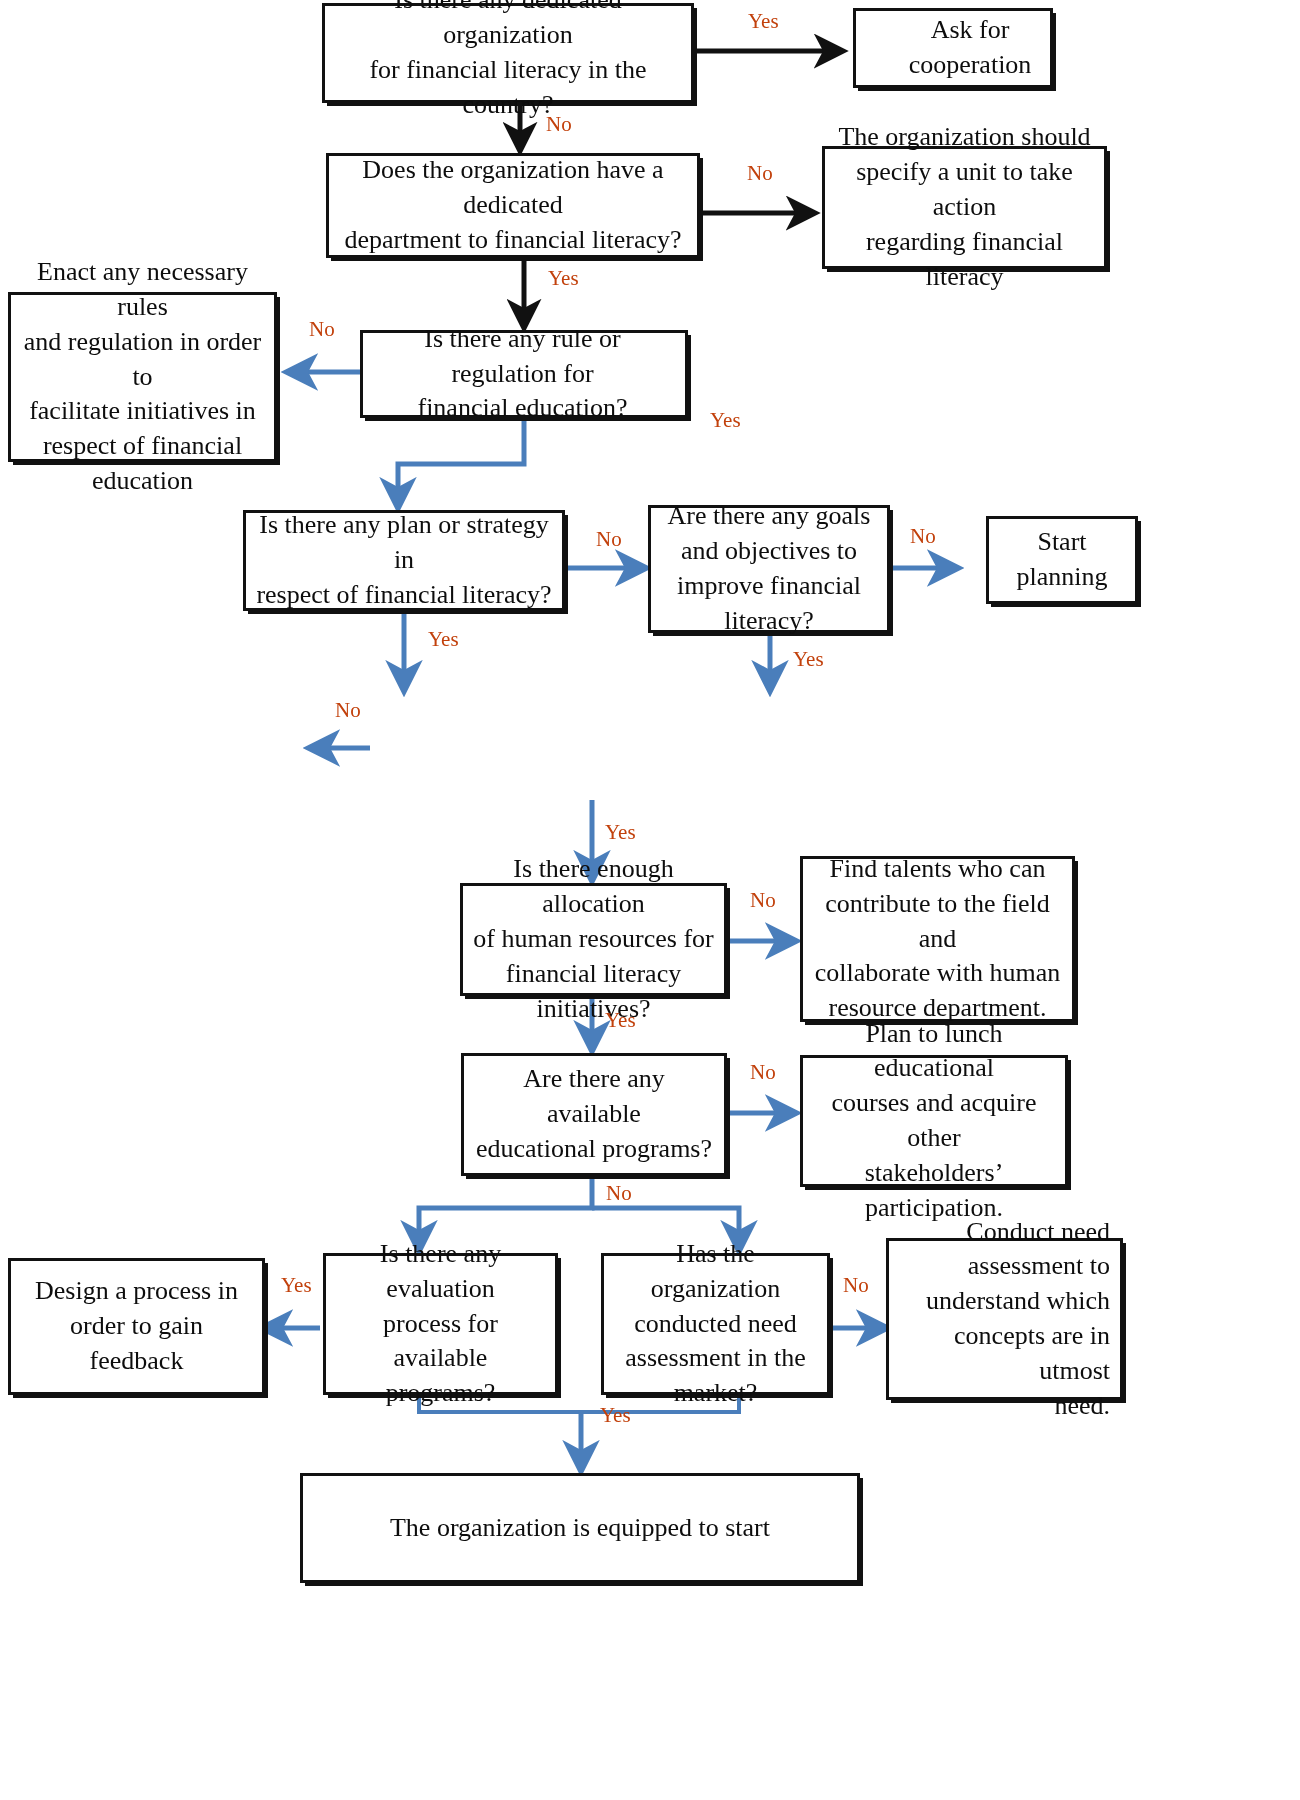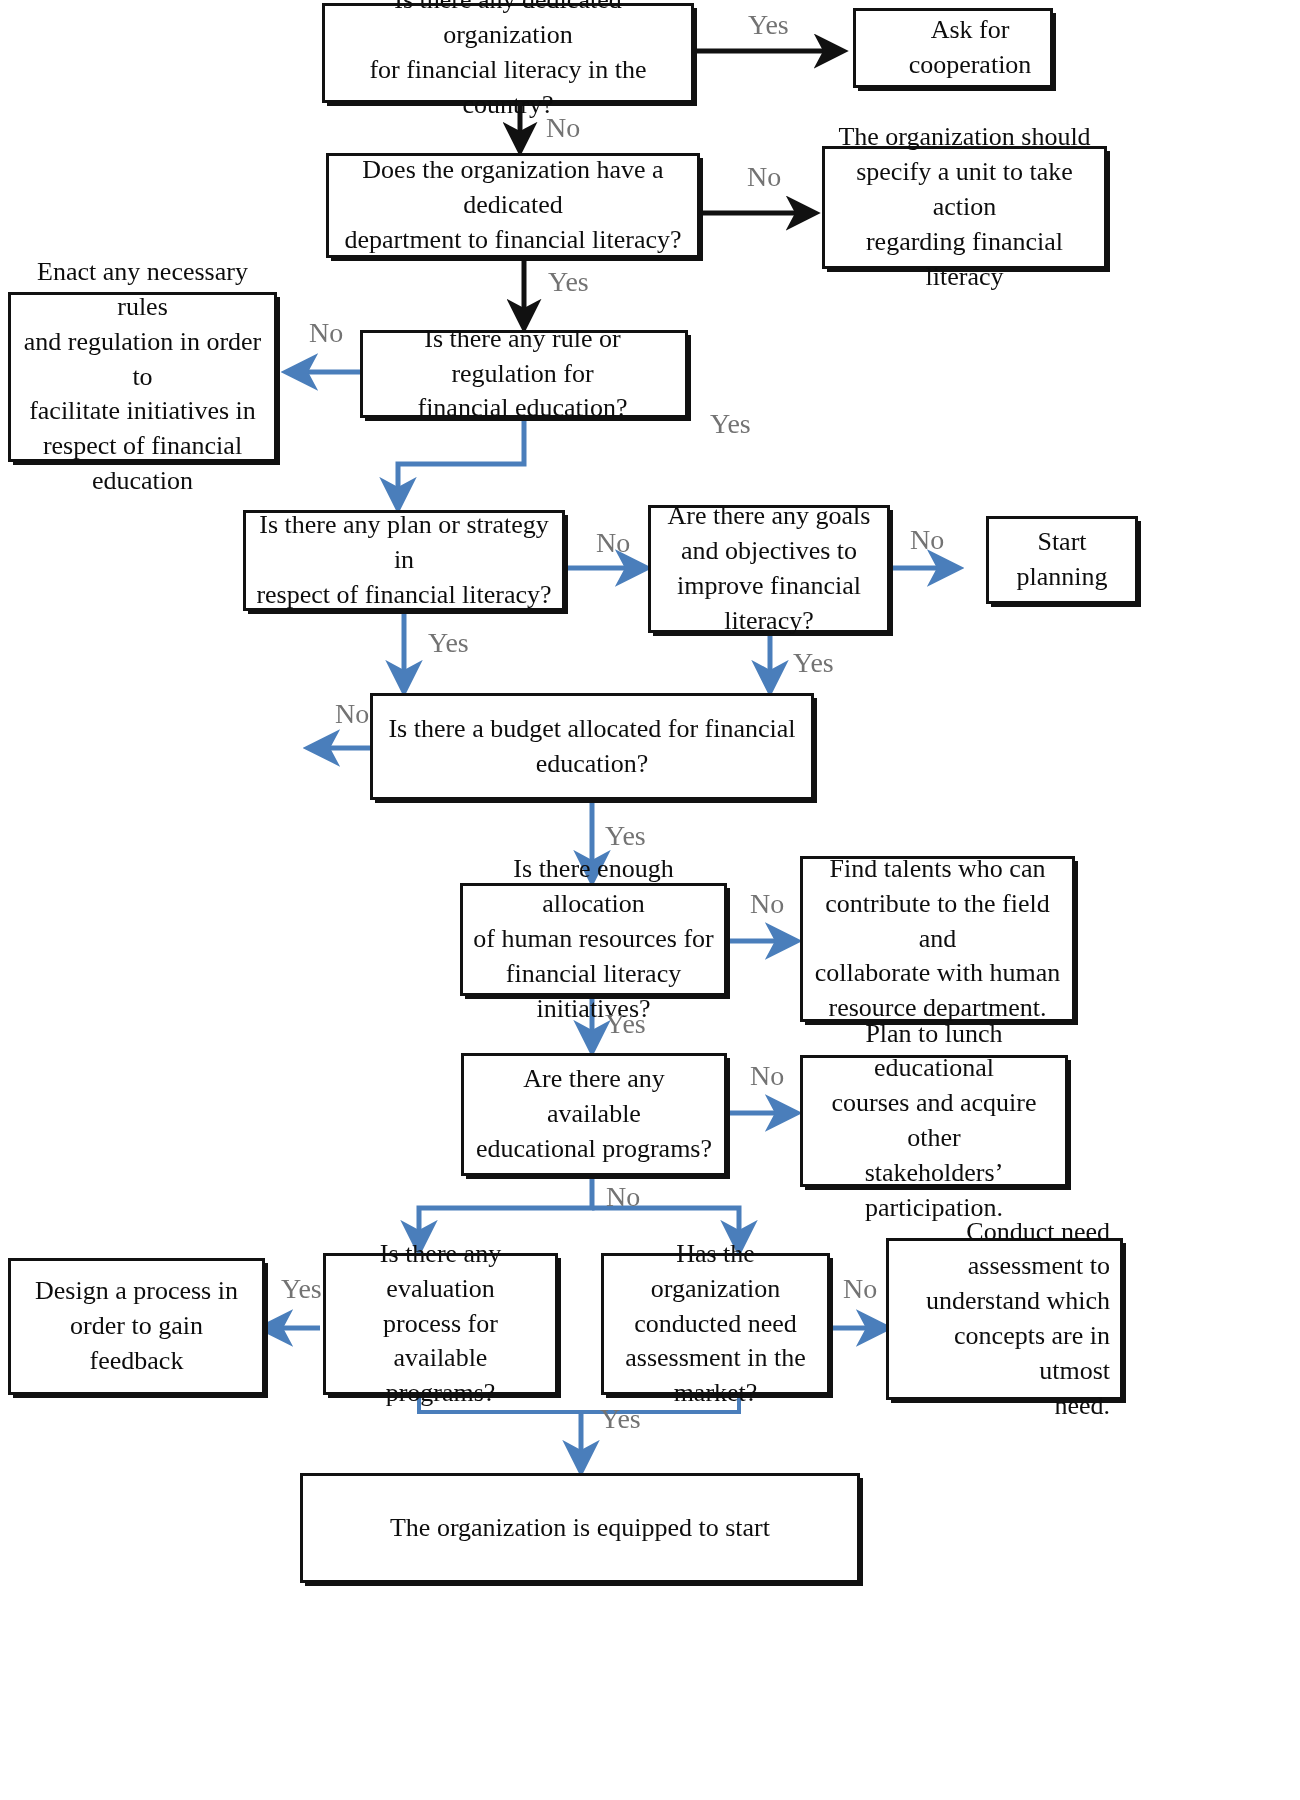--- a/index.html
+++ b/index.html
@@ -39,22 +39,22 @@
     padding: 6px 10px;
     font-family: Liberation Serif, serif;
   }
   .node .node-text {
     display: block;
     width: 100%;
     white-space: pre-line;
   }
   .edge-label {
     position: absolute;
-    color: #737373;
-    font-size: 28px;
+    color: #c2410c;
+    font-size: 21px;
     line-height: 1;
     white-space: nowrap;
     background: transparent;
   }
 </style>
 </head>
 <body>
 
 <div id="chart-root">
 
@@ -155,24 +155,20 @@
     <span class="node-text">Is there any plan or strategy in
 respect of financial literacy?</span>
   </div>
 
   <div class="node" style="left:962px; top:516px; width:152px; height:88px;margin-left:24px;">
     <span class="node-text">Start
 planning</span>
   </div>
 
 
-  <div class="node" style="left:370px; top:693px; width:444px; height:107px;">
-    <span class="node-text">Is there a budget allocated for financial
-education?</span>
-  </div>
 
   <div class="node" style="left:460px; top:883px; width:267px; height:113px;">
     <span class="node-text">Is there enough allocation
 of human resources for
 financial literacy
 initiatives?</span>
   </div>
 
   <div class="node" style="left:800px; top:856px; width:275px; height:166px;">
     <span class="node-text">Find talents who can

